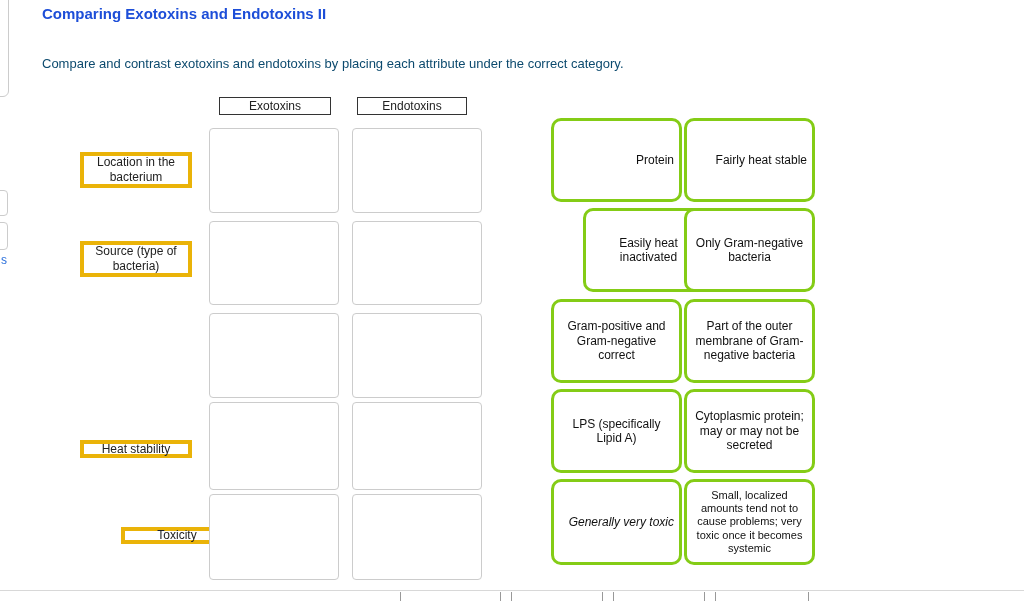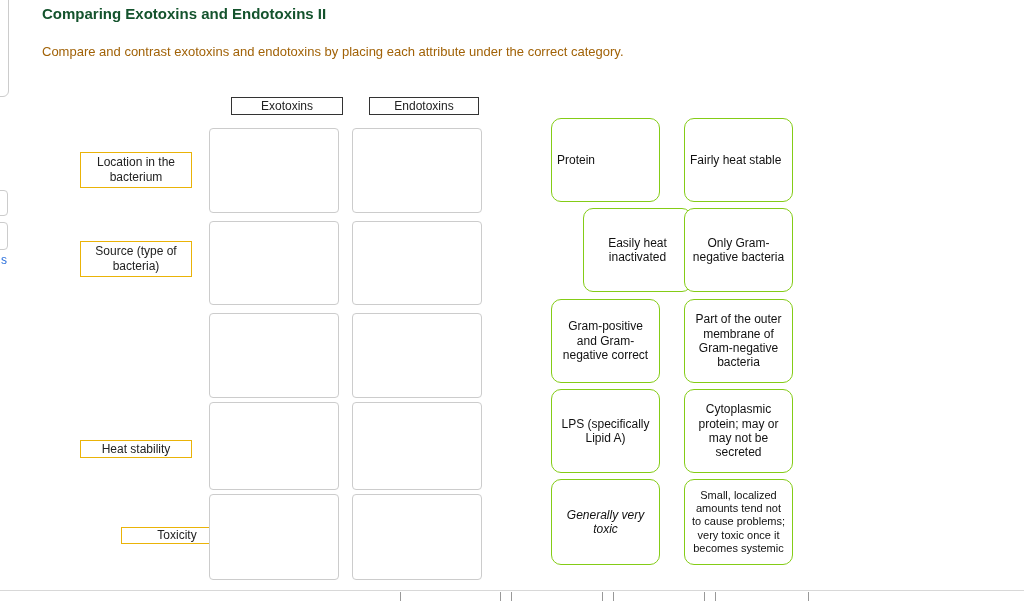--- a/index.html
+++ b/index.html
@@ -9,61 +9,60 @@
     height: 601px;
     overflow: hidden;
     background: #fff;
     font-family: "Liberation Sans", sans-serif;
     color: #222;
   }
   .abs { position: absolute; }
 
   .page-title {
     left: 42px; top: 5px;
-    font-size: 15px; font-weight: bold; color: #14532d;
+    font-size: 15px; font-weight: bold; color: #1d4ed8;
   }
   .instructions {
-    left: 42px; top: 44px;
-    font-size: 13px; color: #a16207;
+    left: 42px; top: 56px;
+    font-size: 13px; color: #0c4a6e;
   }
 
   .col-header {
     border: 1px solid #333;
     background: #fff;
     font-size: 12px; color: #222;
     display: flex; align-items: center; justify-content: center;
     box-sizing: border-box;
-    margin-left: 12px;
   }
 
   .row-label {
-    border: 1px solid #eab308;
+    border: 4px solid #eab308;
     background: #fff;
     font-size: 12px; color: #222;
     line-height: 1.25;
     display: flex; align-items: center; justify-content: center;
     text-align: center;
     box-sizing: border-box;
     padding: 1px 4px;
   }
 
   .drop-zone {
     border: 1px solid #ccc;
     border-radius: 4px;
     background: #fff;
     box-sizing: border-box;
   }
 
   .card {
-    border: 1px solid #84cc16;
+    border: 3px solid #84cc16;
     border-radius: 10px;
     background: #fff;
-    width: 109px;
+    width: 131px;
     box-sizing: border-box;
-    display: flex; align-items: center; justify-content: flex-start;
+    display: flex; align-items: center; justify-content: flex-end;
     text-align: center;
     font-size: 12px; color: #111;
     line-height: 1.2;
     padding: 4px 5px;
     cursor: grab;
   }
 
   
   .edge-box {
     border: 1px solid #ccc;

